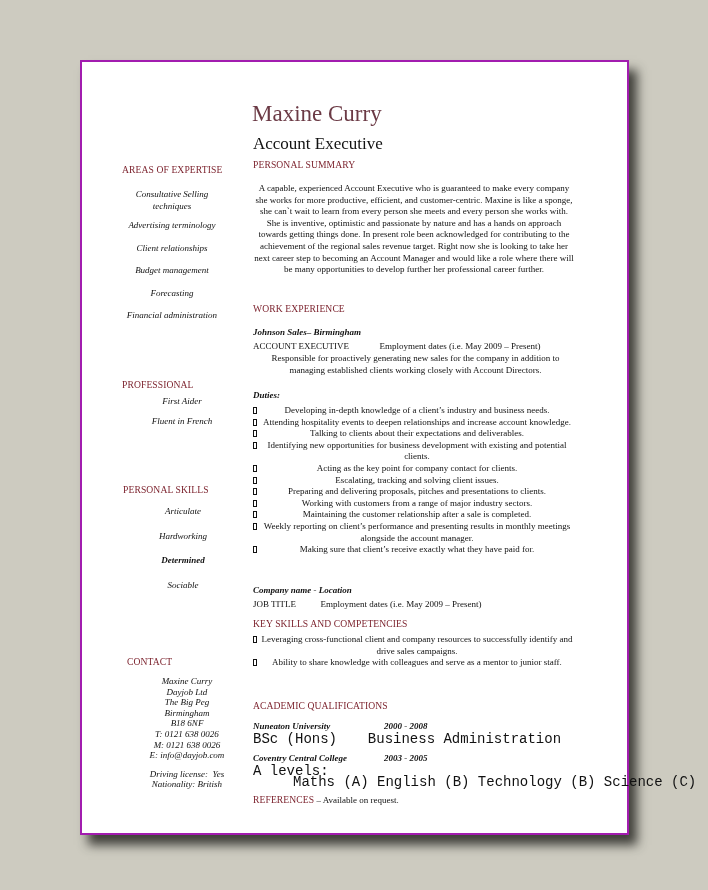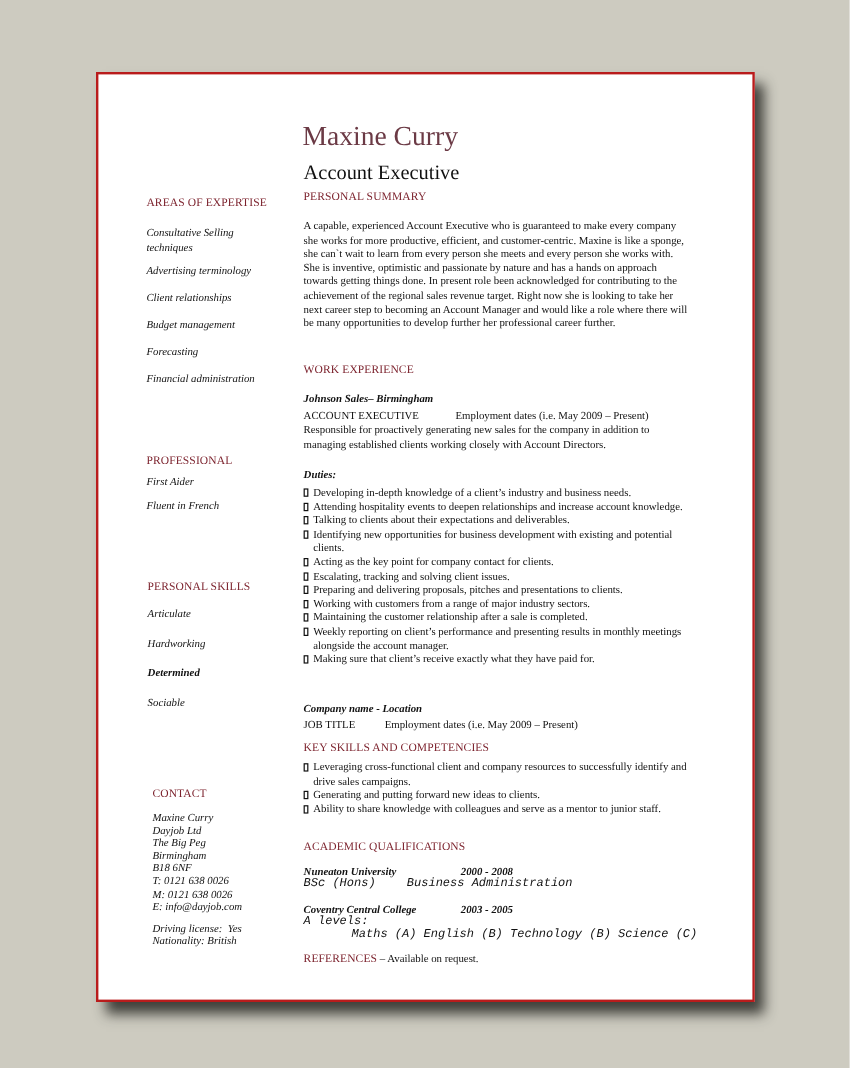--- a/index.html
+++ b/index.html
@@ -9,22 +9,23 @@
       position: relative;
       overflow: hidden;
       font-family: "Liberation Serif", "DejaVu Serif", serif;
       color: #111;
     }
     .page {
       position: absolute;
       left: 80px; top: 60px;
       width: 545px; height: 771px;
       background: #ffffff;
-      border: 2px solid #b91c1c;
+      border: 2px solid #a21caf;
       box-shadow: 8px 10px 10px rgba(40,40,35,0.85);
+      text-align: center;
     }
     .abs { position: absolute; }
     .name {
       left: 170px; top: 39px;
       font-size: 23px;
       color: #6b3a45;
       white-space: nowrap;
     }
     .jobtitle {
       left: 171px; top: 72px;
@@ -58,21 +59,21 @@
       font-size: 9px;
       line-height: 11.6px;
     }
     .bullet-list li .bul {
       position: absolute; left: 0; top: 2px;
       width: 4px; height: 7px;
       border: 1px solid #111;
       box-sizing: border-box;
       font-size: 0;
     }
-    .mono { font-family: "Liberation Mono", "DejaVu Sans Mono", monospace; font-size: 10px; font-style: italic; }
+    .mono { font-family: "Liberation Mono", "DejaVu Sans Mono", monospace; font-size: 14px; }
     .row-tab { white-space: nowrap; }
   </style>
 </head>
 <body>
 
 <div class="page">
 
   <div class="abs name">Maxine Curry</div>
   <div class="abs jobtitle">Account Executive</div>
 
@@ -145,21 +146,20 @@
   <div class="abs bold-italic" style="left:171px; top:523px;">Company name - Location</div>
   <div class="abs body-text row-tab" style="left:171px; top:537px;">
     <span>JOB TITLE</span>
     <span style="display:inline-block; width:20px;"></span>
     <span>Employment dates (i.e. May 2009 – Present)</span>
   </div>
 
   <div class="abs heading" style="left:171px; top:556px;">KEY SKILLS AND COMPETENCIES</div>
   <ul class="abs bullet-list" style="left:171px; top:572px; width:320px;">
     <li><span class="bul"></span><span>Leveraging cross-functional client and company resources to successfully identify and drive sales campaigns.</span></li>
-    <li><span class="bul"></span><span>Generating and putting forward new ideas to clients.</span></li>
     <li><span class="bul"></span><span>Ability to share knowledge with colleagues and serve as a mentor to junior staff.</span></li>
   </ul>
 
   <div class="abs heading" style="left:171px; top:638px;">ACADEMIC QUALIFICATIONS</div>
 
   <div class="abs bold-italic" style="left:171px; top:659px;">Nuneaton University</div>
   <div class="abs bold-italic" style="left:302px; top:659px;">2000 - 2008</div>
   <div class="abs mono row-tab" style="left:171px; top:669px;">
     <span>BSc (Hons)</span>
     <span style="display:inline-block; width:14px;"></span>

